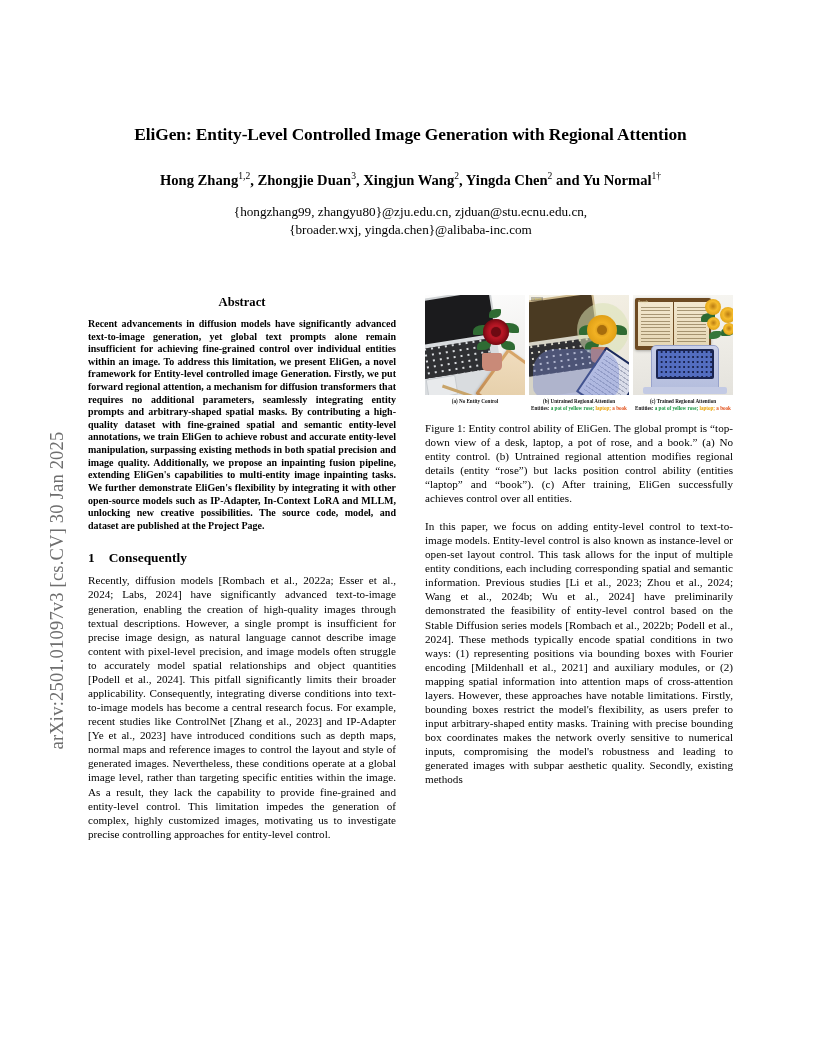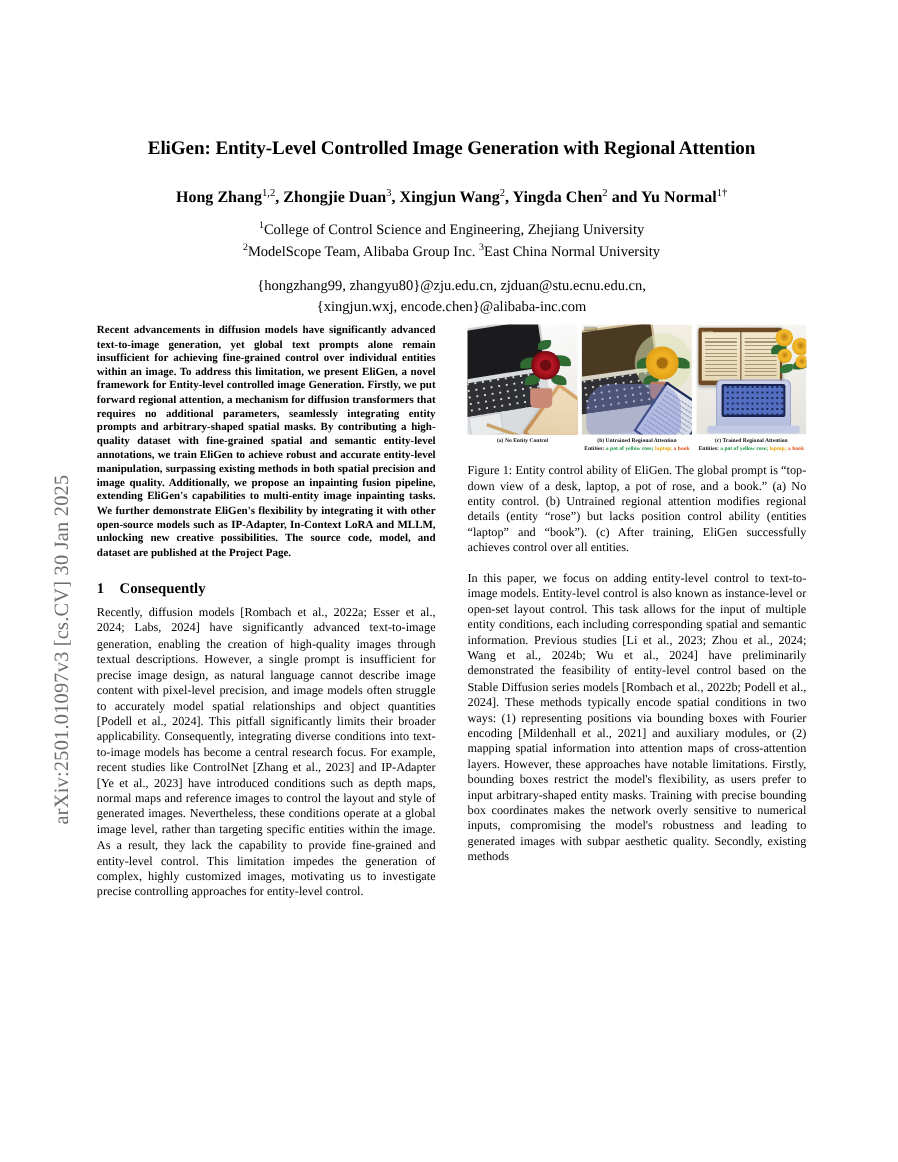--- a/index.html
+++ b/index.html
@@ -309,34 +309,31 @@
 
   <div class="authors">
     <span><span>Hong Zhang</span><sup>1,2</sup></span><span>,</span>
     <span><span>Zhongjie Duan</span><sup>3</sup></span><span>,</span>
     <span><span>Xingjun Wang</span><sup>2</sup></span><span>,</span>
     <span><span>Yingda Chen</span><sup>2</sup></span>
     <span class="conj">and</span>
     <span><span>Yu Normal</span><sup>1†</sup></span>
   </div>
 
-  <div class="affil">
-    <div><sup>1</sup><span>College of Control Science and Engineering, Zhejiang University</span></div>
-    <div><sup>2</sup><span>ModelScope Team, Alibaba Group Inc. </span><sup>3</sup><span>East China Normal University</span></div>
-  </div>
 
   <div class="emails">
     <div>{hongzhang99, zhangyu80}@zju.edu.cn, zjduan@stu.ecnu.edu.cn,</div>
-    <div>{xingjun.wxj, encode.chen}@alibaba-inc.com</div>
+    <div>{broader.wxj, yingda.chen}@alibaba-inc.com</div>
   </div>
 
   <div class="columns">
 
     <div class="col">
 
+      <div class="section-head-center">Abstract</div>
       <div class="abstract-body">Recent advancements in diffusion models have significantly advanced text-to-image generation, yet global text prompts alone remain insufficient for achieving fine-grained control over individual entities within an image. To address this limitation, we present EliGen, a novel framework for Entity-level controlled image Generation. Firstly, we put forward regional attention, a mechanism for diffusion transformers that requires no additional parameters, seamlessly integrating entity prompts and arbitrary-shaped spatial masks. By contributing a high-quality dataset with fine-grained spatial and semantic entity-level annotations, we train EliGen to achieve robust and accurate entity-level manipulation, surpassing existing methods in both spatial precision and image quality. Additionally, we propose an inpainting fusion pipeline, extending EliGen's capabilities to multi-entity image inpainting tasks. We further demonstrate EliGen's flexibility by integrating it with other open-source models such as IP-Adapter, In-Context LoRA and MLLM, unlocking new creative possibilities. The source code, model, and dataset are published at the Project Page.</div>
 
       <div class="sec-num-head">
         <span>1</span>
         <span>Consequently</span>
       </div>
 
       <div class="body-text">
         <p>Recently, diffusion models [Rombach et al., 2022a; Esser et al., 2024; Labs, 2024] have significantly advanced text-to-image generation, enabling the creation of high-quality images through textual descriptions. However, a single prompt is insufficient for precise image design, as natural language cannot describe image content with pixel-level precision, and image models often struggle to accurately model spatial relationships and object quantities [Podell et al., 2024]. This pitfall significantly limits their broader applicability. Consequently, integrating diverse conditions into text-to-image models has become a central research focus. For example, recent studies like ControlNet [Zhang et al., 2023] and IP-Adapter [Ye et al., 2023] have introduced conditions such as depth maps, normal maps and reference images to control the layout and style of generated images. Nevertheless, these conditions operate at a global image level, rather than targeting specific entities within the image. As a result, they lack the capability to provide fine-grained and entity-level control. This limitation impedes the generation of complex, highly customized images, motivating us to investigate precise controlling approaches for entity-level control.</p>
       </div>

